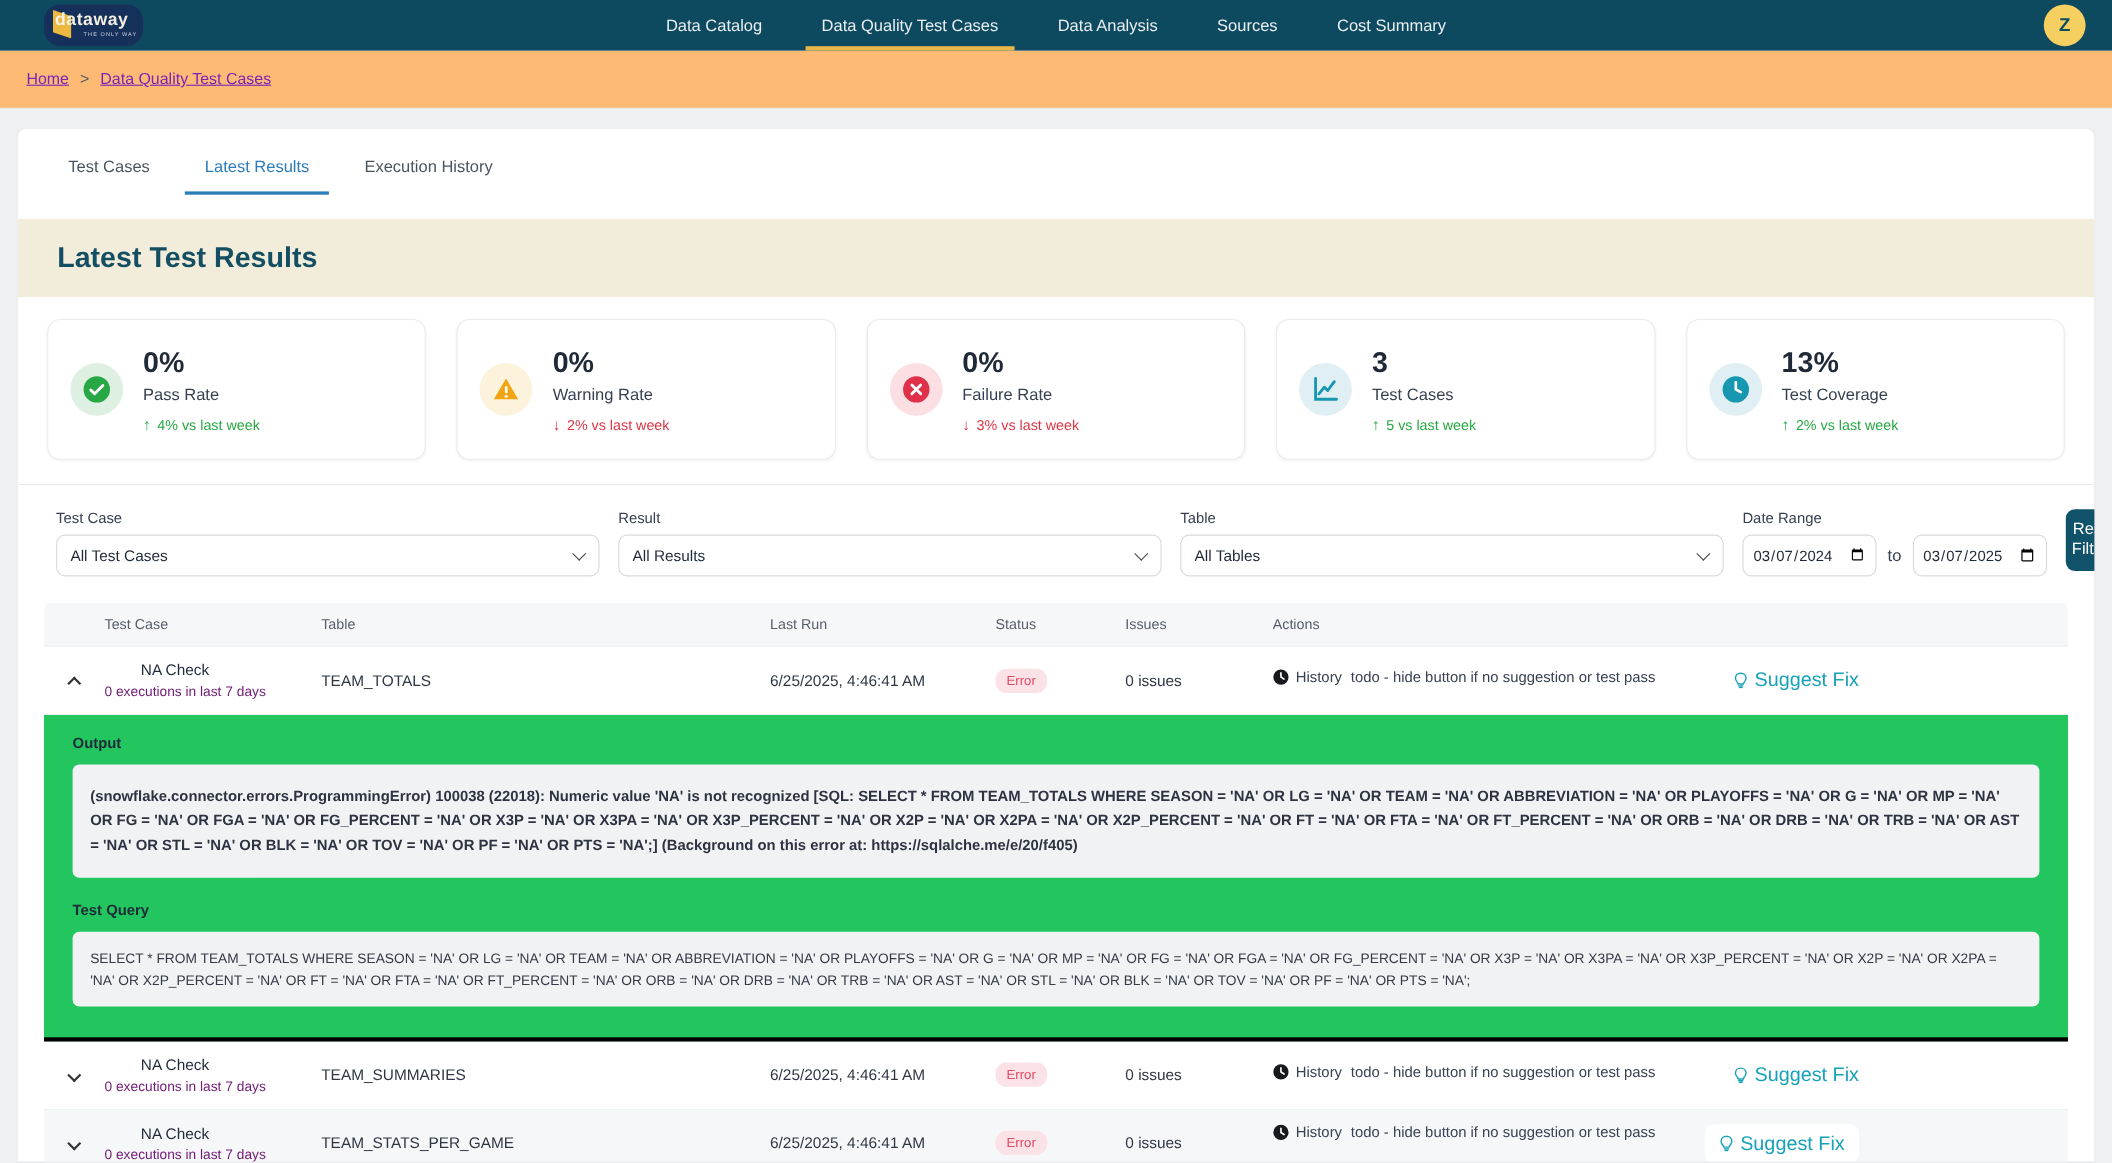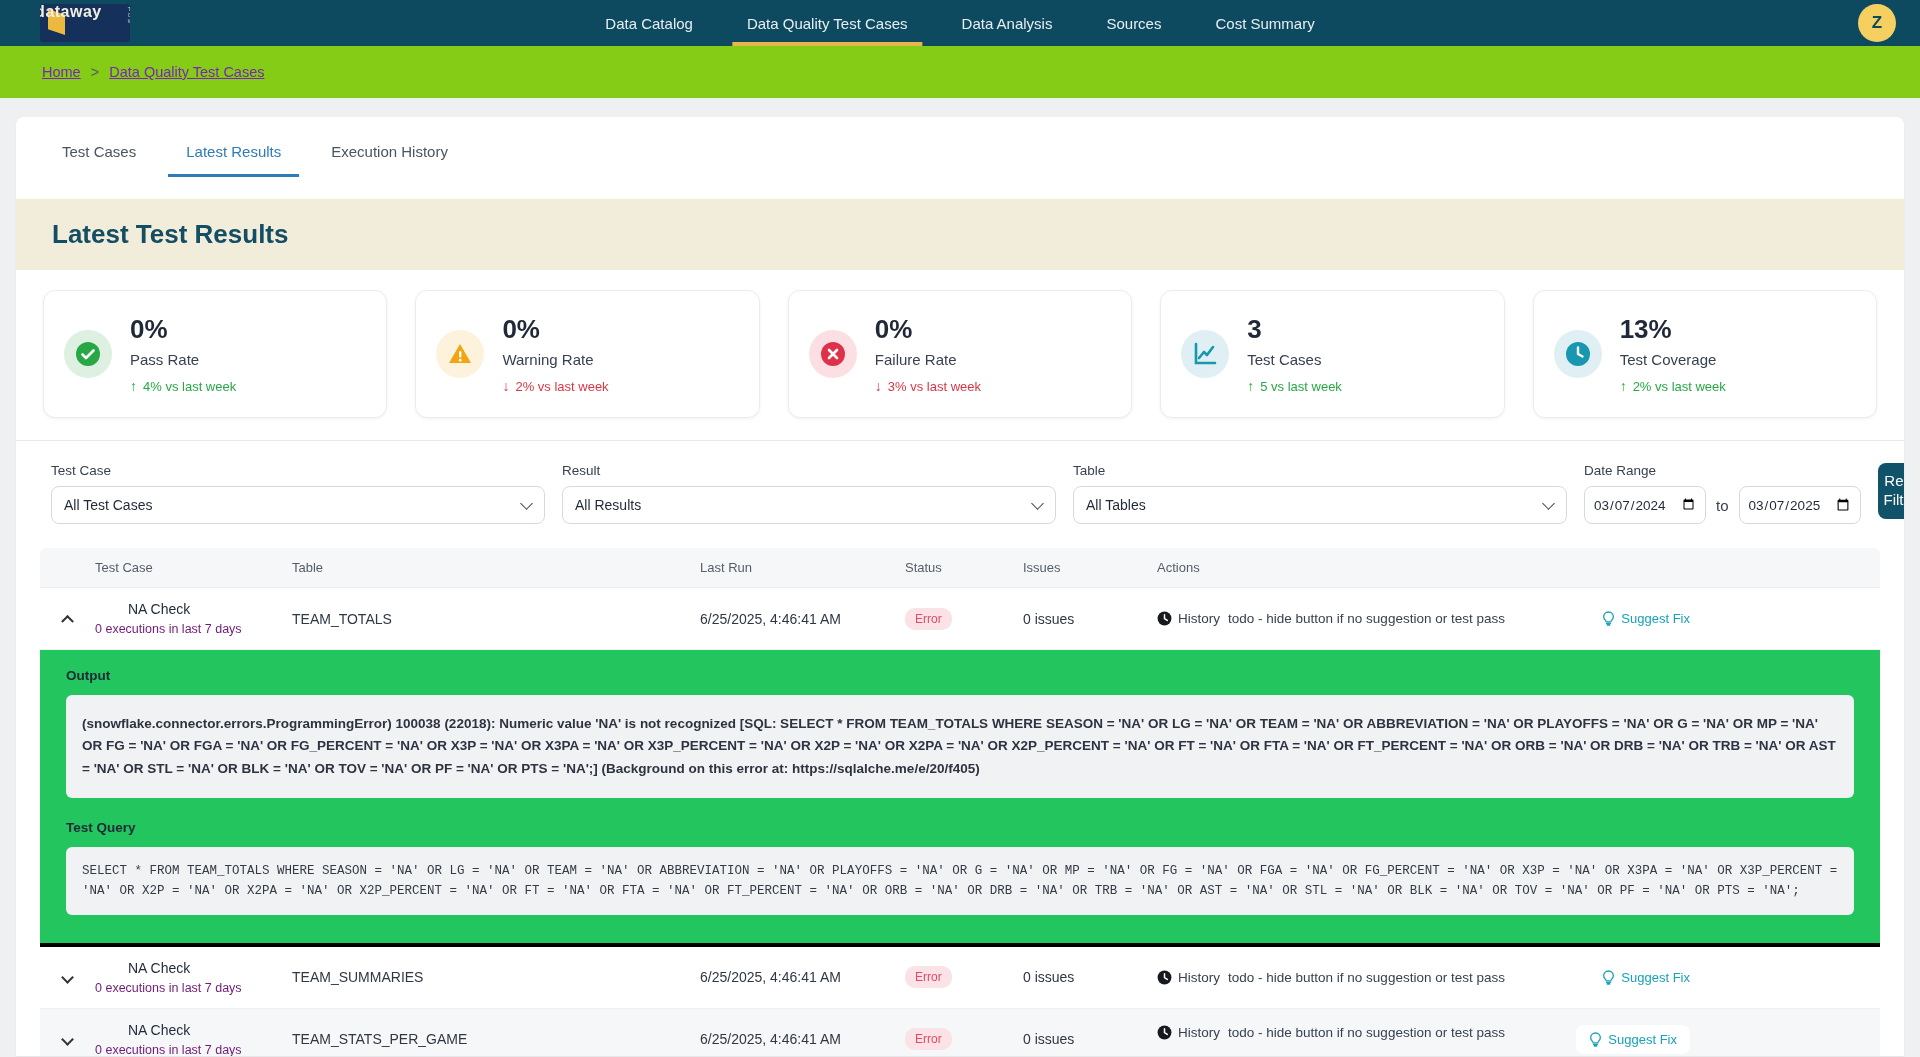--- a/index.html
+++ b/index.html
@@ -1,34 +1,34 @@
 <!DOCTYPE html>
 <html><head>
 <meta charset="utf-8">
 <style>
   * { margin:0; padding:0; box-sizing:border-box; }
   html,body { width:1920px; height:1057px; overflow:hidden; background:#eef0f2;
     font-family:"Liberation Sans", sans-serif; color:#2f3744; }
 
   
   .topnav { height:46px; background:#0e4a5f; display:flex; align-items:center; padding:0 24px; position:relative; }
-  .logo { width:90px; height:38px; background:#16305c; border-radius:3px; margin-left:16px;
-    position:relative; display:flex; flex-direction:row; justify-content:center; padding-left:10px; overflow:hidden; }
+  .logo { width:90px; height:38px; background:#16305c; border-radius:15px; margin-left:16px;
+    position:relative; display:flex; flex-direction:column; justify-content:center; padding-left:10px; overflow:hidden; }
   .logo .flag { position:absolute; left:8px; top:5px; width:17px; height:26px;
     background:#ecb83f; clip-path:polygon(0 0, 100% 22%, 100% 100%, 0 78%); }
   .logo .word { position:relative; color:#f3efe2; font-weight:bold; font-size:16px; letter-spacing:.5px; line-height:1; }
   .logo .tag  { position:relative; color:#cfd6de; font-size:5px; letter-spacing:1px; margin-top:2px; margin-left:26px; }
   .navitems { position:absolute; left:50%; transform:translateX(-50%); display:flex; height:46px; align-items:center; gap:24px; }
   .navitem { color:#e8eef1; font-size:15px; padding:0 15px; height:46px; display:flex; align-items:center; cursor:pointer; position:relative; white-space:nowrap; }
   .navitem.active::after { content:""; position:absolute; left:0; right:0; bottom:0; height:4px; background:#e9b64b; }
   .avatar { margin-left:auto; width:38px; height:38px; border-radius:50%; background:#f5d060;
     color:#0e4a5f; font-weight:bold; font-size:17px; display:flex; align-items:center; justify-content:center; cursor:pointer; }
 
   
-  .crumbbar { background:#84cc16; padding:18px 0 18px 42px; font-size:14.5px; border-bottom:1px solid #eceef0; }
+  .crumbbar { background:#fdba74; padding:18px 0 18px 24px; font-size:14.5px; border-bottom:1px solid #eceef0; }
   .crumbbar a { color:#7a24b8; text-decoration:underline; cursor:pointer; }
   .crumbbar .sep { color:#555b63; margin:0 6px; }
 
   
   .main { background:#ffffff; margin:18px 16px 0 16px; border-radius:8px 8px 0 0; height:calc(1057px - 46px - 54px - 18px); overflow:hidden; box-shadow:0 1px 2px rgba(0,0,0,.05); }
 
   
   .tabs { display:flex; gap:14px; padding:14px 28px 0 28px; }
   .tab { font-size:15px; color:#4a5560; padding:12px 18px 14px 18px; cursor:pointer; border-bottom:3px solid transparent; }
   .tab.active { color:#2b7cb8; border-bottom-color:#2b7cb8; }
@@ -79,30 +79,30 @@
   .expcell { display:flex; justify-content:center; cursor:pointer; }
   .chev { width:9px; height:9px; border-right:2px solid #333; border-bottom:2px solid #333; }
   .chev.up { transform:rotate(-135deg) translate(-2px,-2px); }
   .chev.down { transform:rotate(45deg); }
   .tc-name { font-size:14px; color:#1f2937;margin-left:33px; }
   .tc-sub { font-size:12.5px; color:#701a75; margin-top:5px; }
   .badge { display:inline-block; background:#fbe2e6; color:#e14b63; font-size:12px; padding:4px 10px; border-radius:10px; }
   .actions { display:flex; align-items:flex-start; gap:8px; font-size:13.5px; color:#374151; }
   .hist { display:flex; align-items:center; gap:6px; cursor:pointer; }
   .note { color:#374151; }
-  .suggest { margin-left:auto; margin-right:190px; display:flex; align-items:center; gap:6px; color:#17a2b8; cursor:pointer; font-size:13px; }
+  .suggest { margin-left:auto; margin-right:190px; display:flex; align-items:center; gap:6px; color:#17a2b8; cursor:pointer; font-size:18px; }
   .suggest.pill { background:#fff; padding:7px 13px; border-radius:8px; }
 
   
   .detail { background:#22c55e; border-bottom:4px solid #000000; padding:18px 26px 26px 26px; }
   .dlabel { font-size:13.5px; font-weight:bold; color:#1f2937; margin-bottom:12px; }
   .dpanel { background:#f1f2f4; border-radius:6px; padding:18px 16px; margin-bottom:22px; }
   .outtext { font-size:13.5px; font-weight:bold; color:#2d3340; line-height:1.65; word-break:break-word; }
   .qpanel { background:#f1f2f4; border-radius:6px; padding:14px 16px; margin-bottom:2px; }
-  .qtext { font-family:Liberation Mono, monospace; font-size:12.5px; color:#343b46; line-height:1.6; word-break:break-word; }
+  .qtext { font-family:Liberation Sans, sans-serif; font-size:12.5px; color:#343b46; line-height:1.6; word-break:break-word; }
 
   svg { display:block; }
 </style>
 </head>
 <body>
 
 <div class="topnav">
   <div class="logo">
     <span class="flag"></span>
     <span class="word">dataway</span>

